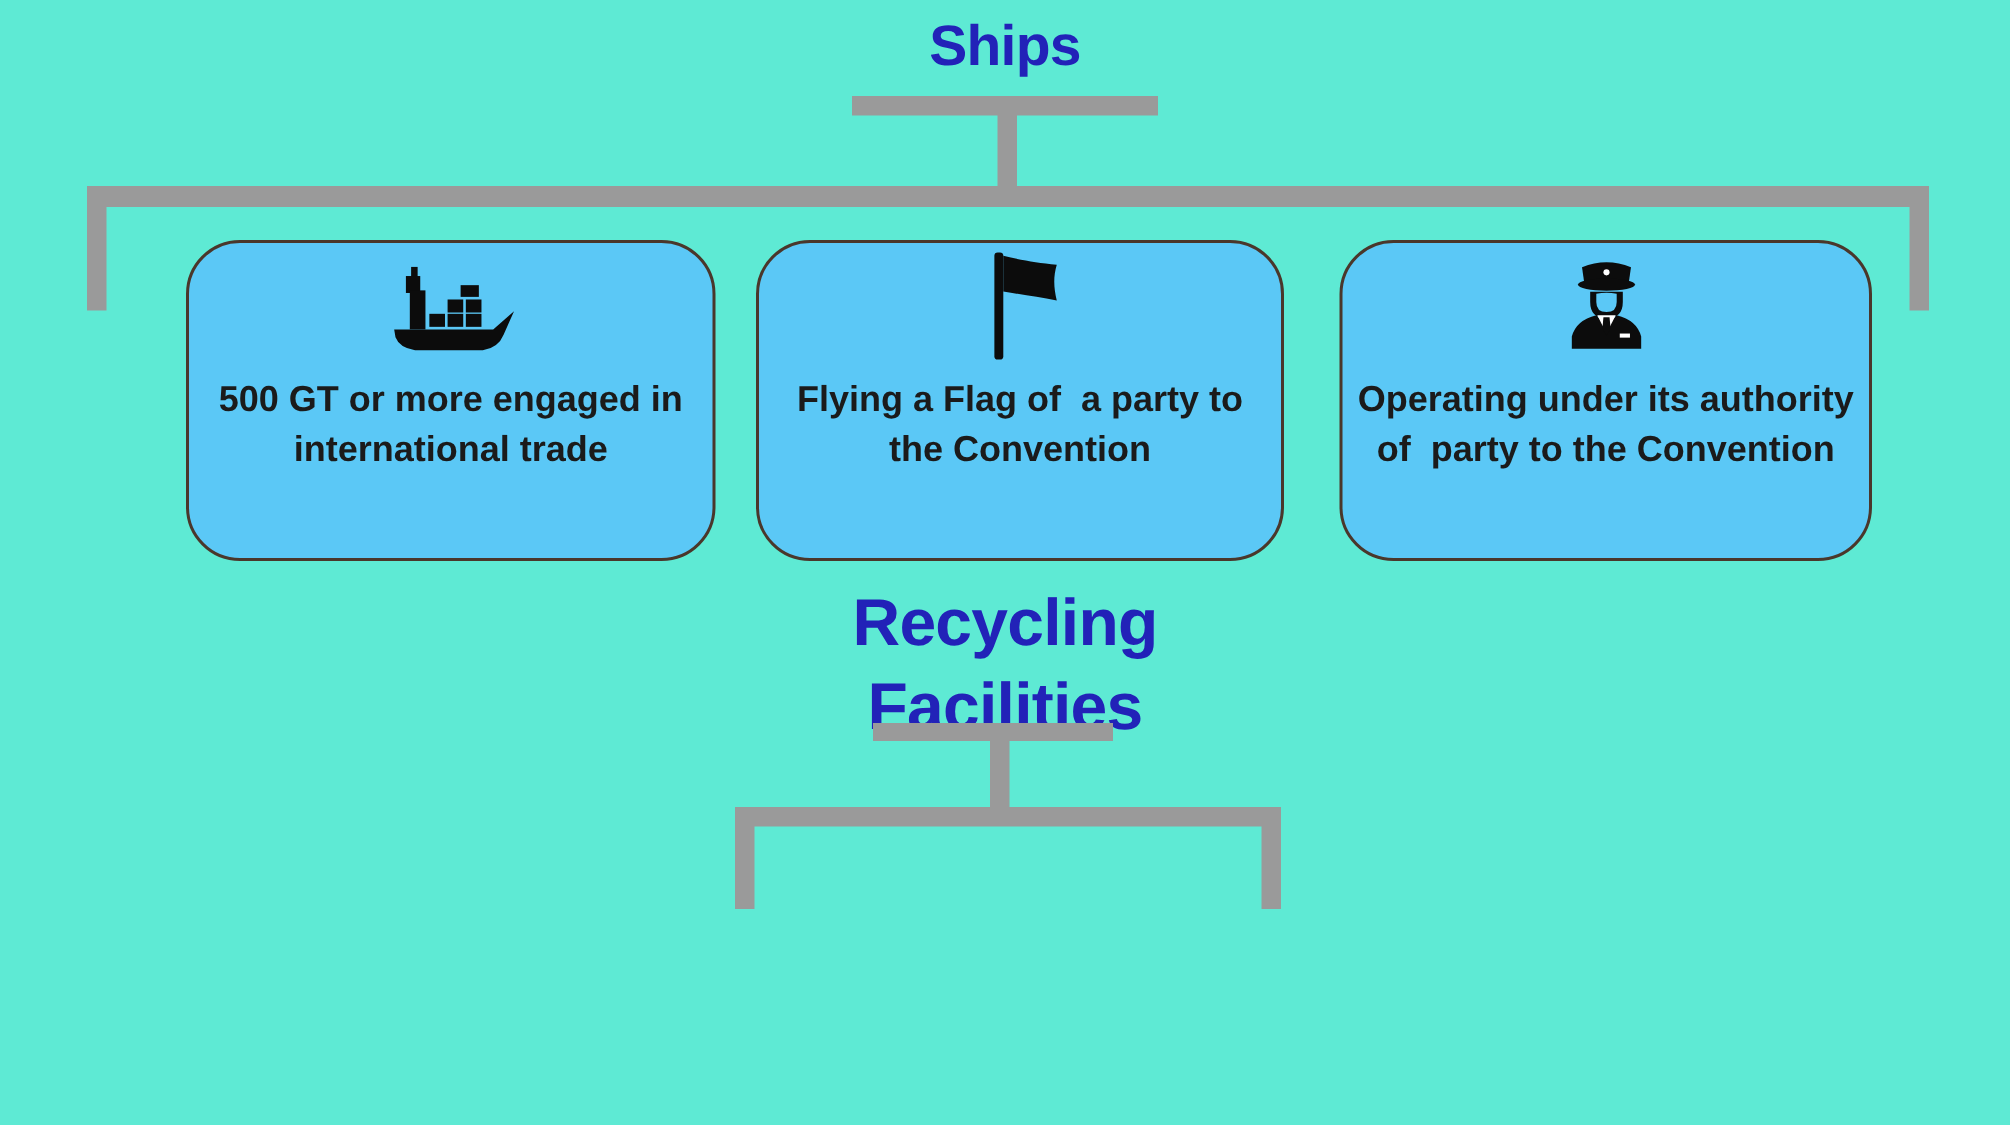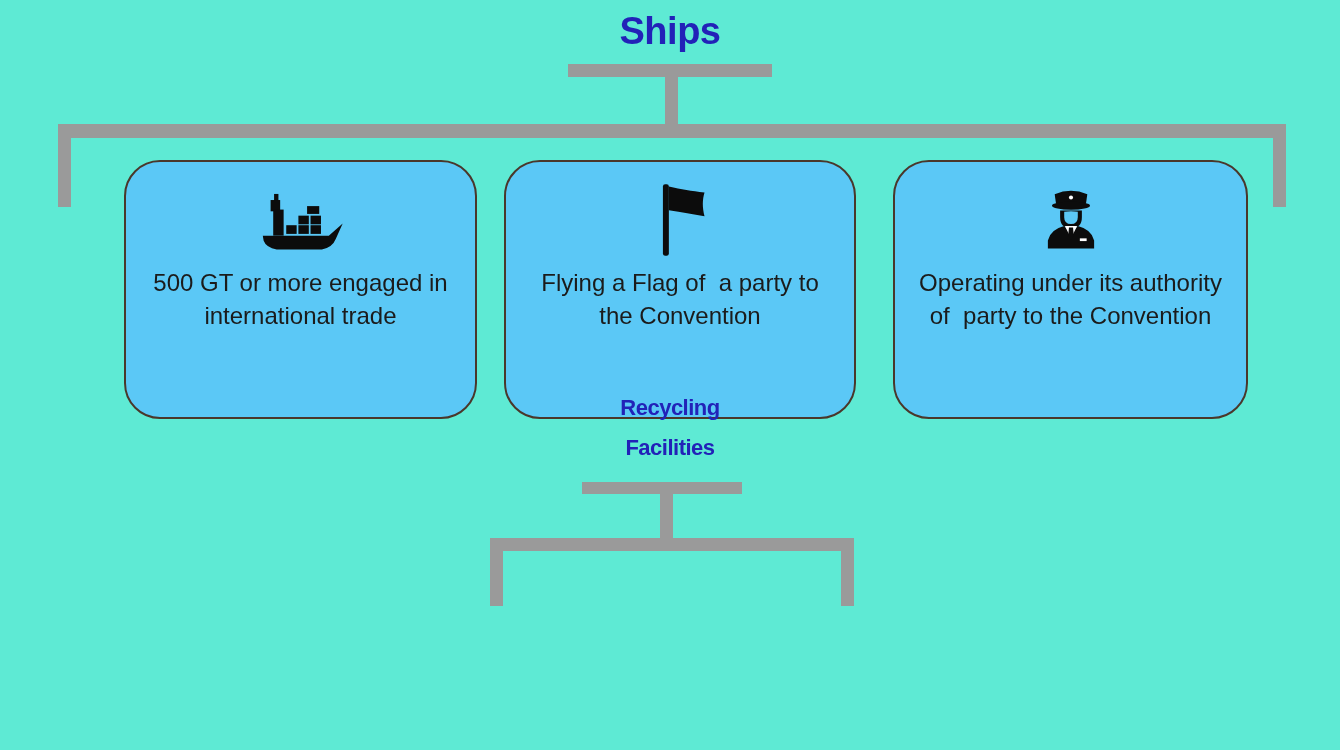--- a/index.html
+++ b/index.html
@@ -30,37 +30,38 @@
     position: absolute;
     left: 0;
     width: 100%;
     text-align: center;
     font-weight: bold;
     letter-spacing: -0.5px;
     color: var(--title-blue, #2222b8);
     white-space: pre;
   }
   #ships-title     { top: 10px;  font-size: 38px; line-height: 42px; }
-  #recycling-title { top: 388px; font-size: 22px; line-height: 40px; }
+  #recycling-title { top: 388px; font-size: 44px; line-height: 56px; }
 
   
   .node-box {
     position: absolute;
     box-sizing: border-box;
     display: flex;
     flex-direction: column;
     align-items: center;
   }
   .blue-box {
     top: 160px;
-    height: 259px;
+    height: 214px;
     background: var(--ship-box-fill, #5bc8f6);
     border: 2.5px solid var(--ship-box-border, #4a372b);
     border-radius: 36px;
-    padding-top: 18px;
+    padding-top: 2px;
+    font-weight: bold;
   }
   #ship-box-1 { left: 124px; width: 353px; }
   #ship-box-2 { left: 504px; width: 352px; }
   #ship-box-3 { left: 893px; width: 355px; }
 
   .green-box {
     left: 523px;
     top: 565px;
     width: 297px;
     height: 178px;

